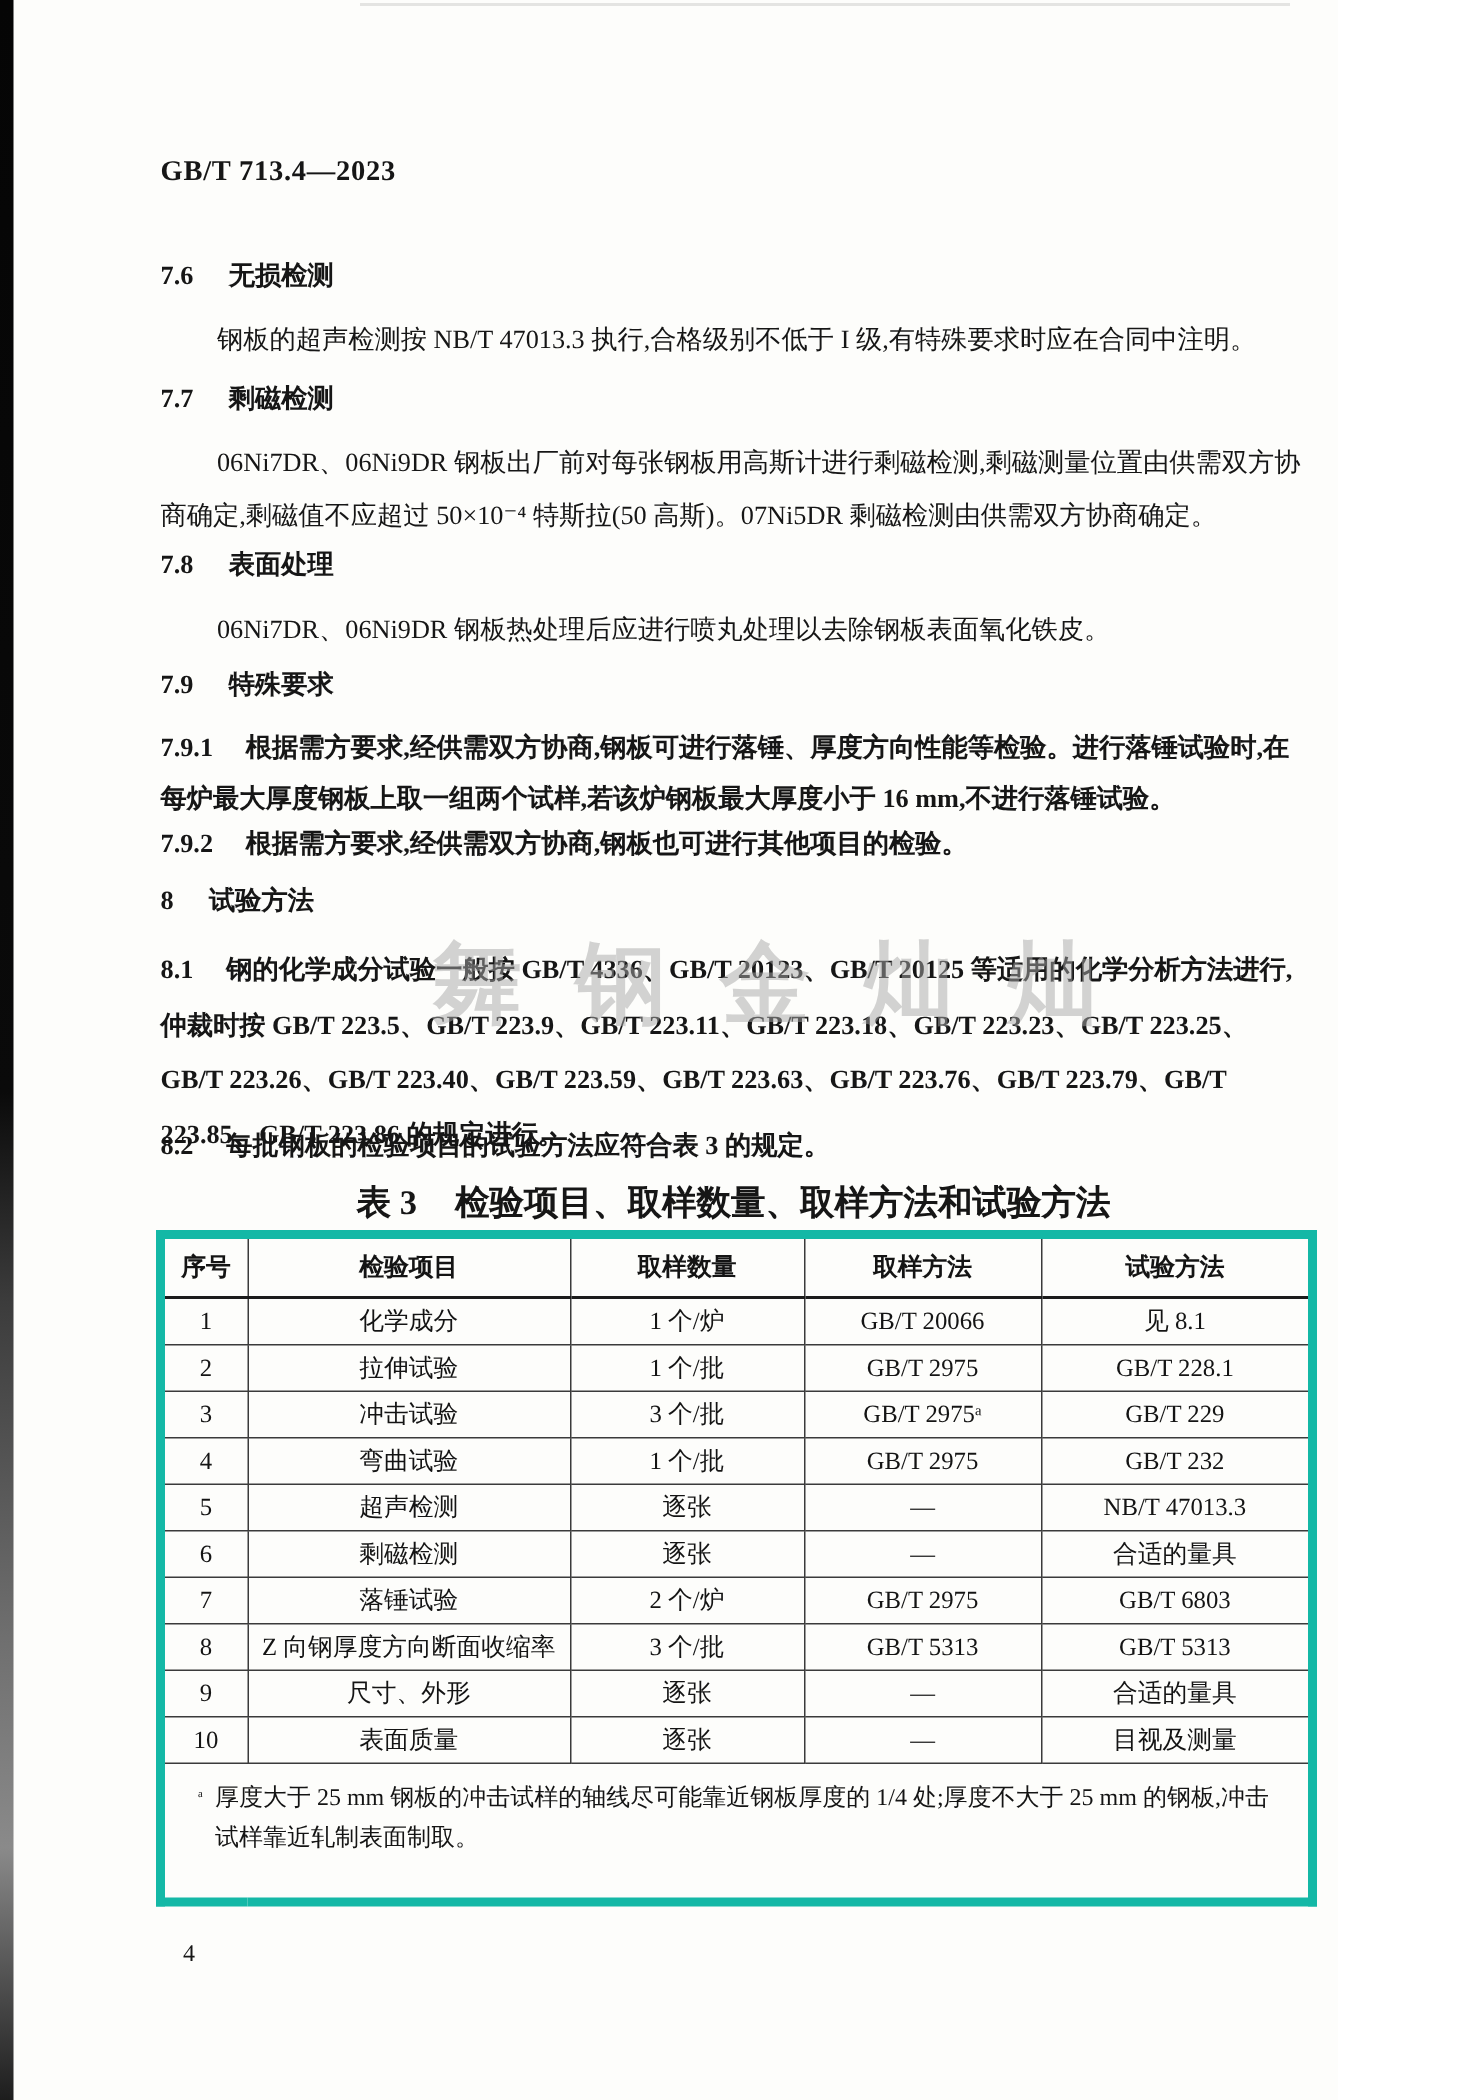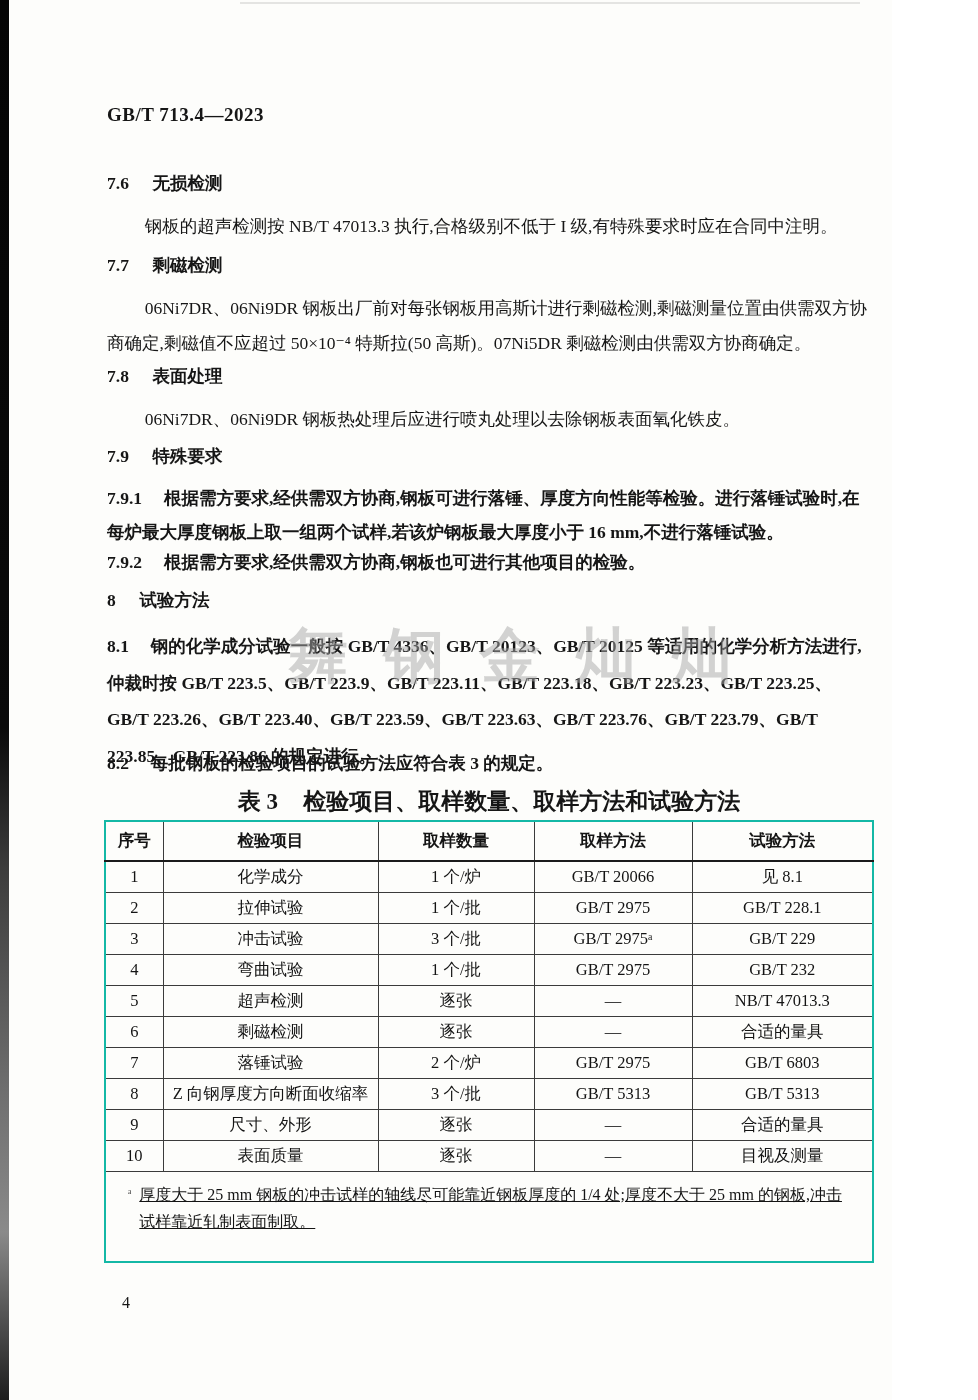--- a/index.html
+++ b/index.html
@@ -54,31 +54,31 @@
   .tbl-wrap{position:absolute;left:104px;top:820px;width:768px;}
   table.t3{
     width:768px;border-collapse:collapse;table-layout:fixed;
     font-size:16.5px;color:#141414;
   }
   table.t3 td{
     border:1px solid #3b3b3b;
     text-align:center;vertical-align:middle;
     height:30px;padding:0 4px;
   }
-  table.t3{border:2px solid #14b8a6;}
+  table.t3{border:6px solid #14b8a6;}
   table.t3 tr.head td{
     height:38px;font-weight:bold;border-bottom:2px solid #1b1b1b;
   }
   table.t3 td.fncell{
     height:70px;text-align:left;vertical-align:top;
     padding:9px 16px 10px 22px;font-size:16px;line-height:27px;
   }
   .fn{display:flex;}
   .fnm{flex:0 0 auto;margin-right:8px;font-size:12px;line-height:24px;}
-  .fnt{flex:1 1 auto;text-decoration:underline;}
+  .fnt{flex:1 1 auto;}
   .page-num{
     position:absolute;left:122px;top:1294px;
     font-size:16px;
   }
   .wm-center{
     position:absolute;left:288px;top:616px;
     font-size:60px;font-weight:bold;letter-spacing:36px;
     color:rgba(168,168,168,.5);
     white-space:nowrap;z-index:5;pointer-events:none;
     font-family:"Liberation Sans","DejaVu Sans",sans-serif;

